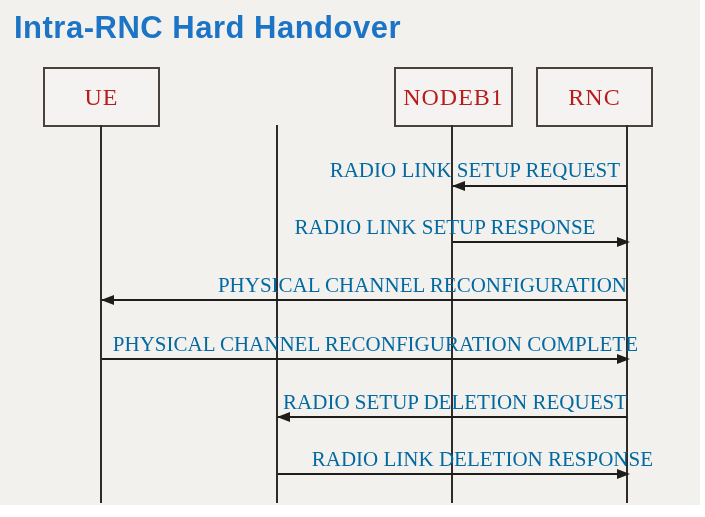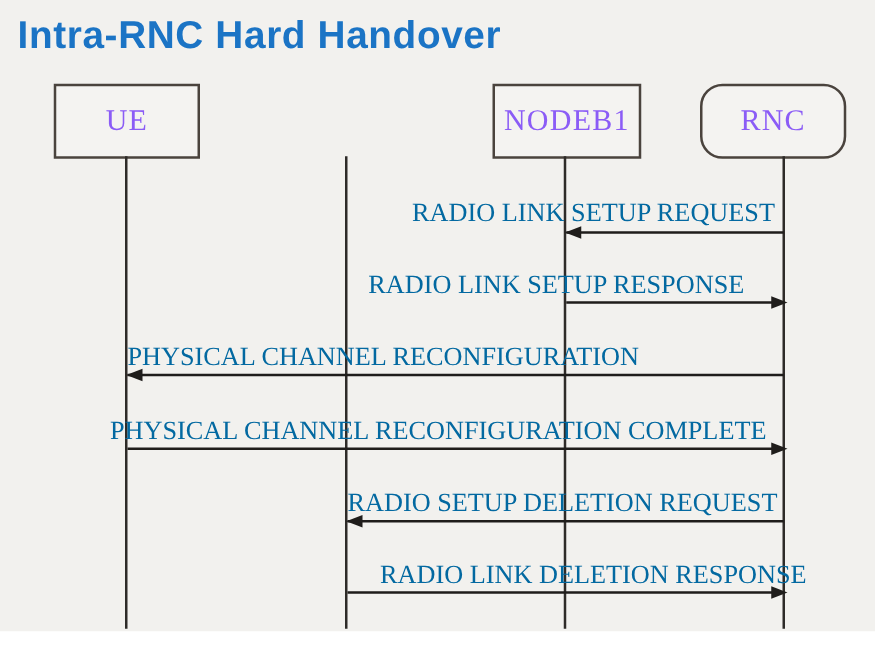--- a/index.html
+++ b/index.html
@@ -38,27 +38,27 @@
     top: 67px;
     height: 56px;
     border: 2px solid #4a433d;
     background: #f4f3f1;
     display: flex;
     align-items: center;
     justify-content: center;
   }
   .actor span {
     font-size: 24px;
-    color: #8b5cf6;
+    color: #b91c1c;
     letter-spacing: 1px;
   }
   .b-ue     { left: 43px;  width: 113px; }
   .b-nodeb2 { left: 218px; width: 114px; }
   .b-nodeb1 { left: 394px; width: 115px; }
-  .b-rnc    { left: 560px; width: 113px; border-radius: 18px; }
+  .b-rnc    { left: 536px; width: 113px; }
 
   .lifeline {
     position: absolute;
     top: 125px;
     height: 378px;
     width: 2px;
     background: #2e2b28;
   }
   .l-ue     { left: 100px; }
   .l-nodeb2 { left: 276px; }
@@ -82,21 +82,21 @@
 
   .msg-label {
     position: absolute;
     font-size: 21px;
     color: #0369a1;
     white-space: nowrap;
     height: 24px;
     line-height: 24px;
   }
   .align-right  { text-align: right; }
-  .align-center { text-align: left; }
+  .align-center { text-align: right; }
 
   
   .m1l { left: 280px; top: 158px; width: 340px; }
   .m1a { left: 453px; top: 185px; width: 174px; }
   .m1h { left: 452px; top: 181px; }
   
   .m2l { left: 268px; top: 215px; width: 354px; text-align: center; }
   .m2a { left: 453px; top: 241px; width: 174px; }
   .m2h { left: 617px; top: 237px; }
   

